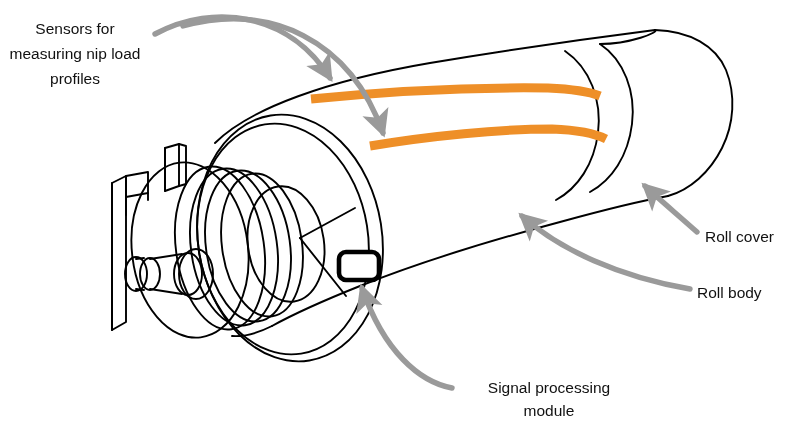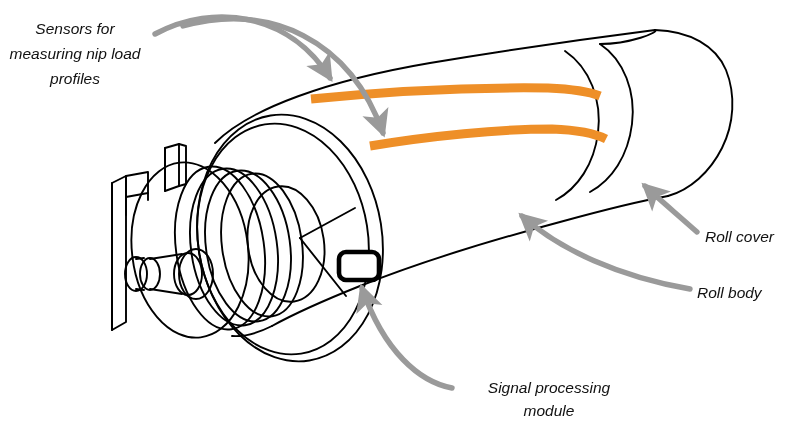--- a/index.html
+++ b/index.html
@@ -12,21 +12,20 @@
     height: 423px;
     position: relative;
     overflow: hidden;
     font-family: "Liberation Sans", sans-serif;
   }
   #diagram-root {
     position: absolute;
     left: 0; top: 0;
     width: 772px;
     height: 423px;
-    font-style: italic;
   }
   svg#scene {
     display: block;
     width: 800px;
     height: 423px;
   }
   .label-text {
     font-family: "Liberation Sans", sans-serif;
     font-size: 15.5px;
     fill: #111111;

